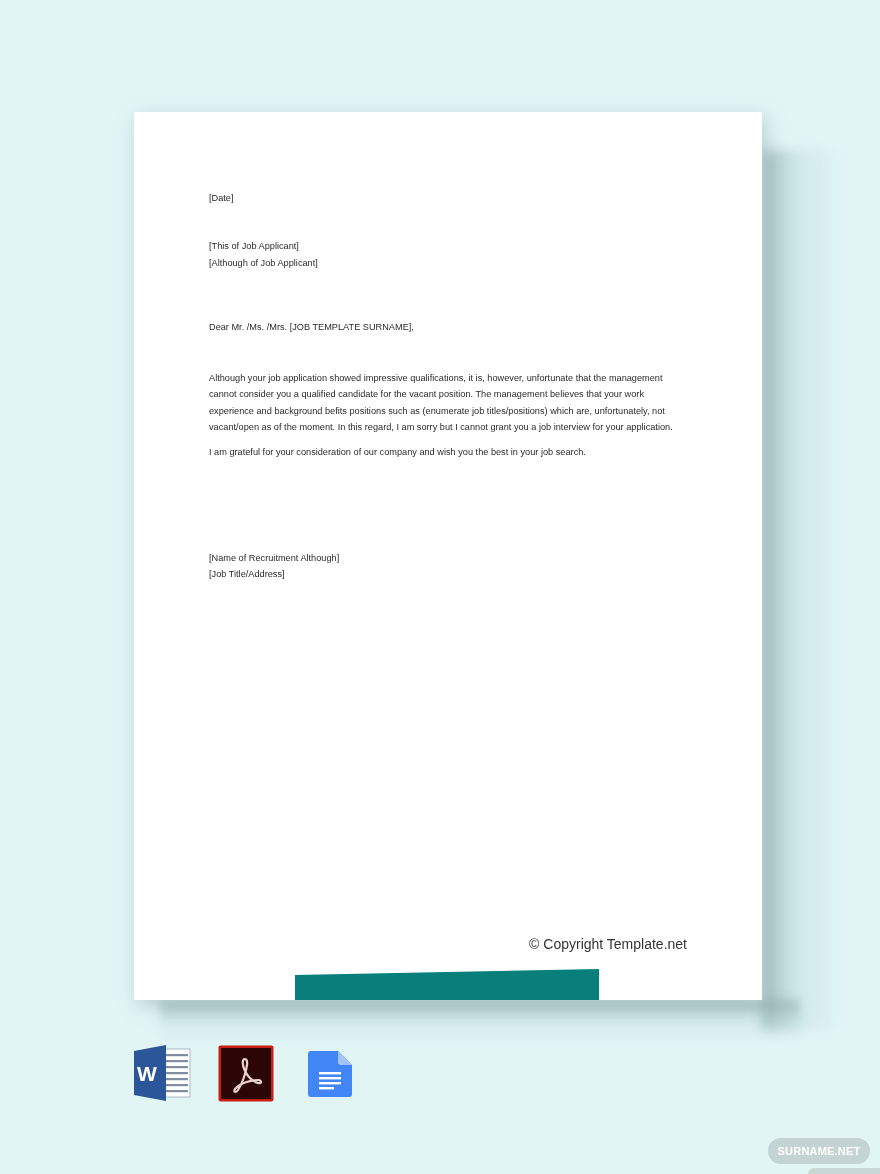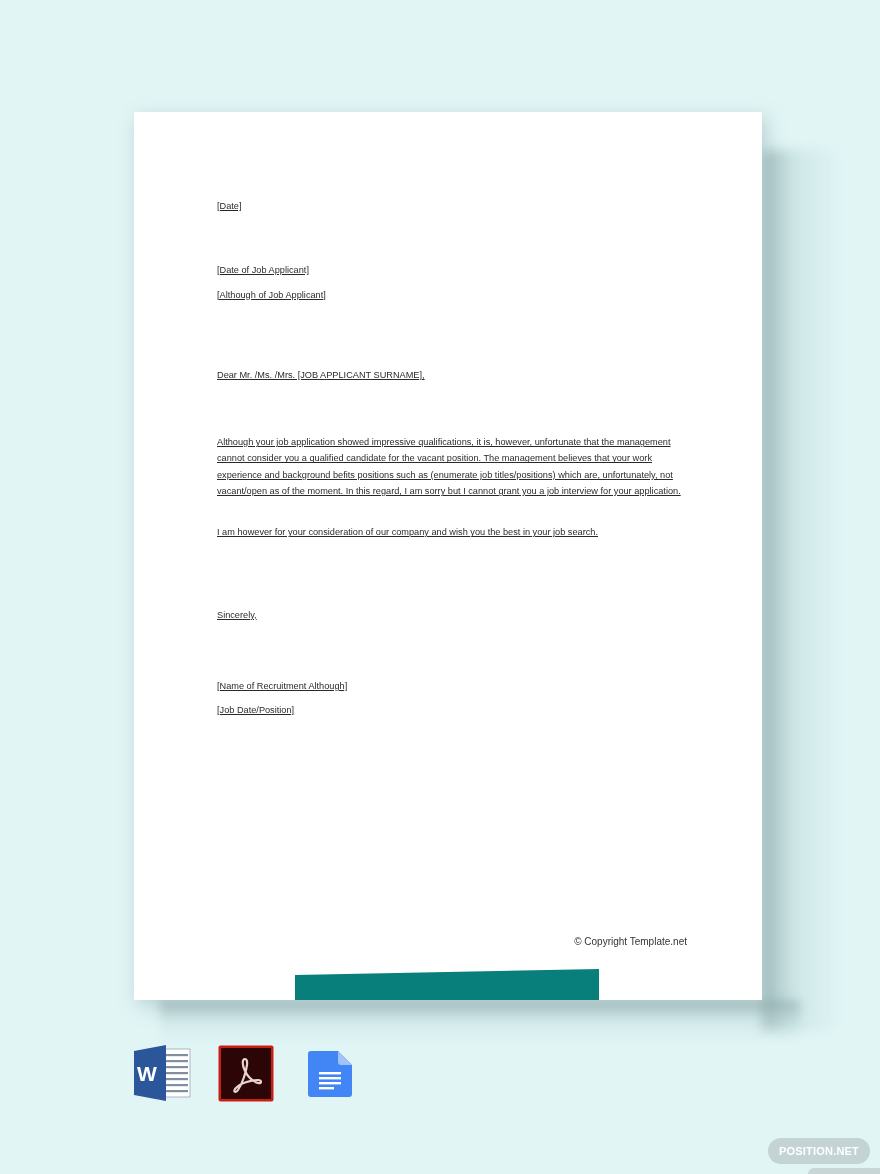--- a/index.html
+++ b/index.html
@@ -44,34 +44,33 @@
     .letter {
       position: absolute;
       left: 75px;
       top: 78px;
       width: 480px;
       font-size: 9.2px;
       line-height: 16.3px;
       color: #2a2a2a;
     }
     .letter p {
-      margin: 8px;
-      text-decoration: underline;
+      margin: 0;
     }
     .gap-date { height: 32px; }
     .gap-address { height: 48px; }
     .gap-salutation { height: 26px; }
     .gap-para { height: 9px; }
     .gap-closing { height: 50px; }
     .gap-sign { height: 39px; }
     .copyright {
       position: absolute;
       right: 75px;
       top: 824px;
-      font-size: 10px;
+      font-size: 14px;
       color: #333;
     }
     .teal-bar {
       position: absolute;
       left: 161px;
       top: 857px;
       width: 304px;
       height: 31px;
       background: #087f7b;
       clip-path: polygon(0 6px, 100% 0, 100% 100%, 0 100%);
@@ -121,34 +120,33 @@
 </head>
 <body>
 
 <div class="page-shadow-right"></div>
 <div class="page-shadow-bottom"></div>
 
 <div class="page">
   <div class="letter">
     <p>[Date]</p>
     <div class="gap-date"></div>
-    <p>[Date of Job Applicant]</p>
+    <p>[This of Job Applicant]</p>
     <p>[Although of Job Applicant]</p>
     <div class="gap-address"></div>
-    <p>Dear Mr. /Ms. /Mrs. [JOB APPLICANT SURNAME],</p>
+    <p>Dear Mr. /Ms. /Mrs. [JOB TEMPLATE SURNAME],</p>
     <div class="gap-salutation"></div>
     <div class="gap-para"></div>
     <p>Although your job application showed impressive qualifications, it is, however, unfortunate that the management cannot consider you a qualified candidate for the vacant position. The management believes that your work experience and background befits positions such as (enumerate job titles/positions) which are, unfortunately, not vacant/open as of the moment. In this regard, I am sorry but I cannot grant you a job interview for your application.</p>
     <div class="gap-para"></div>
-    <p>I am however for your consideration of our company and wish you the best in your job search.</p>
+    <p>I am grateful for your consideration of our company and wish you the best in your job search.</p>
     <div class="gap-closing"></div>
-    <p>Sincerely,</p>
     <div class="gap-sign"></div>
     <p>[Name of Recruitment Although]</p>
-    <p>[Job Date/Position]</p>
+    <p>[Job Title/Address]</p>
   </div>
   <div class="copyright">© Copyright Template.net</div>
   <div class="teal-bar"></div>
 </div>
 
 <div class="icons-row">
 
   <span class="app-icon icon-word">
     <svg width="58" height="56" viewBox="0 0 58 56">
 
@@ -183,14 +181,14 @@
       <g fill="#ffffff">
         <rect x="11" y="21" width="22" height="2.4"></rect>
         <rect x="11" y="26" width="22" height="2.4"></rect>
         <rect x="11" y="31" width="22" height="2.4"></rect>
         <rect x="11" y="36" width="15" height="2.4"></rect>
       </g>
     </svg>
   </span>
 </div>
 
-<div class="watermark"><span>POSITION</span><span class="thin">.NET</span></div>
+<div class="watermark"><span>SURNAME</span><span class="thin">.NET</span></div>
 <div class="bottom-strip"></div>
 
 </body></html>

